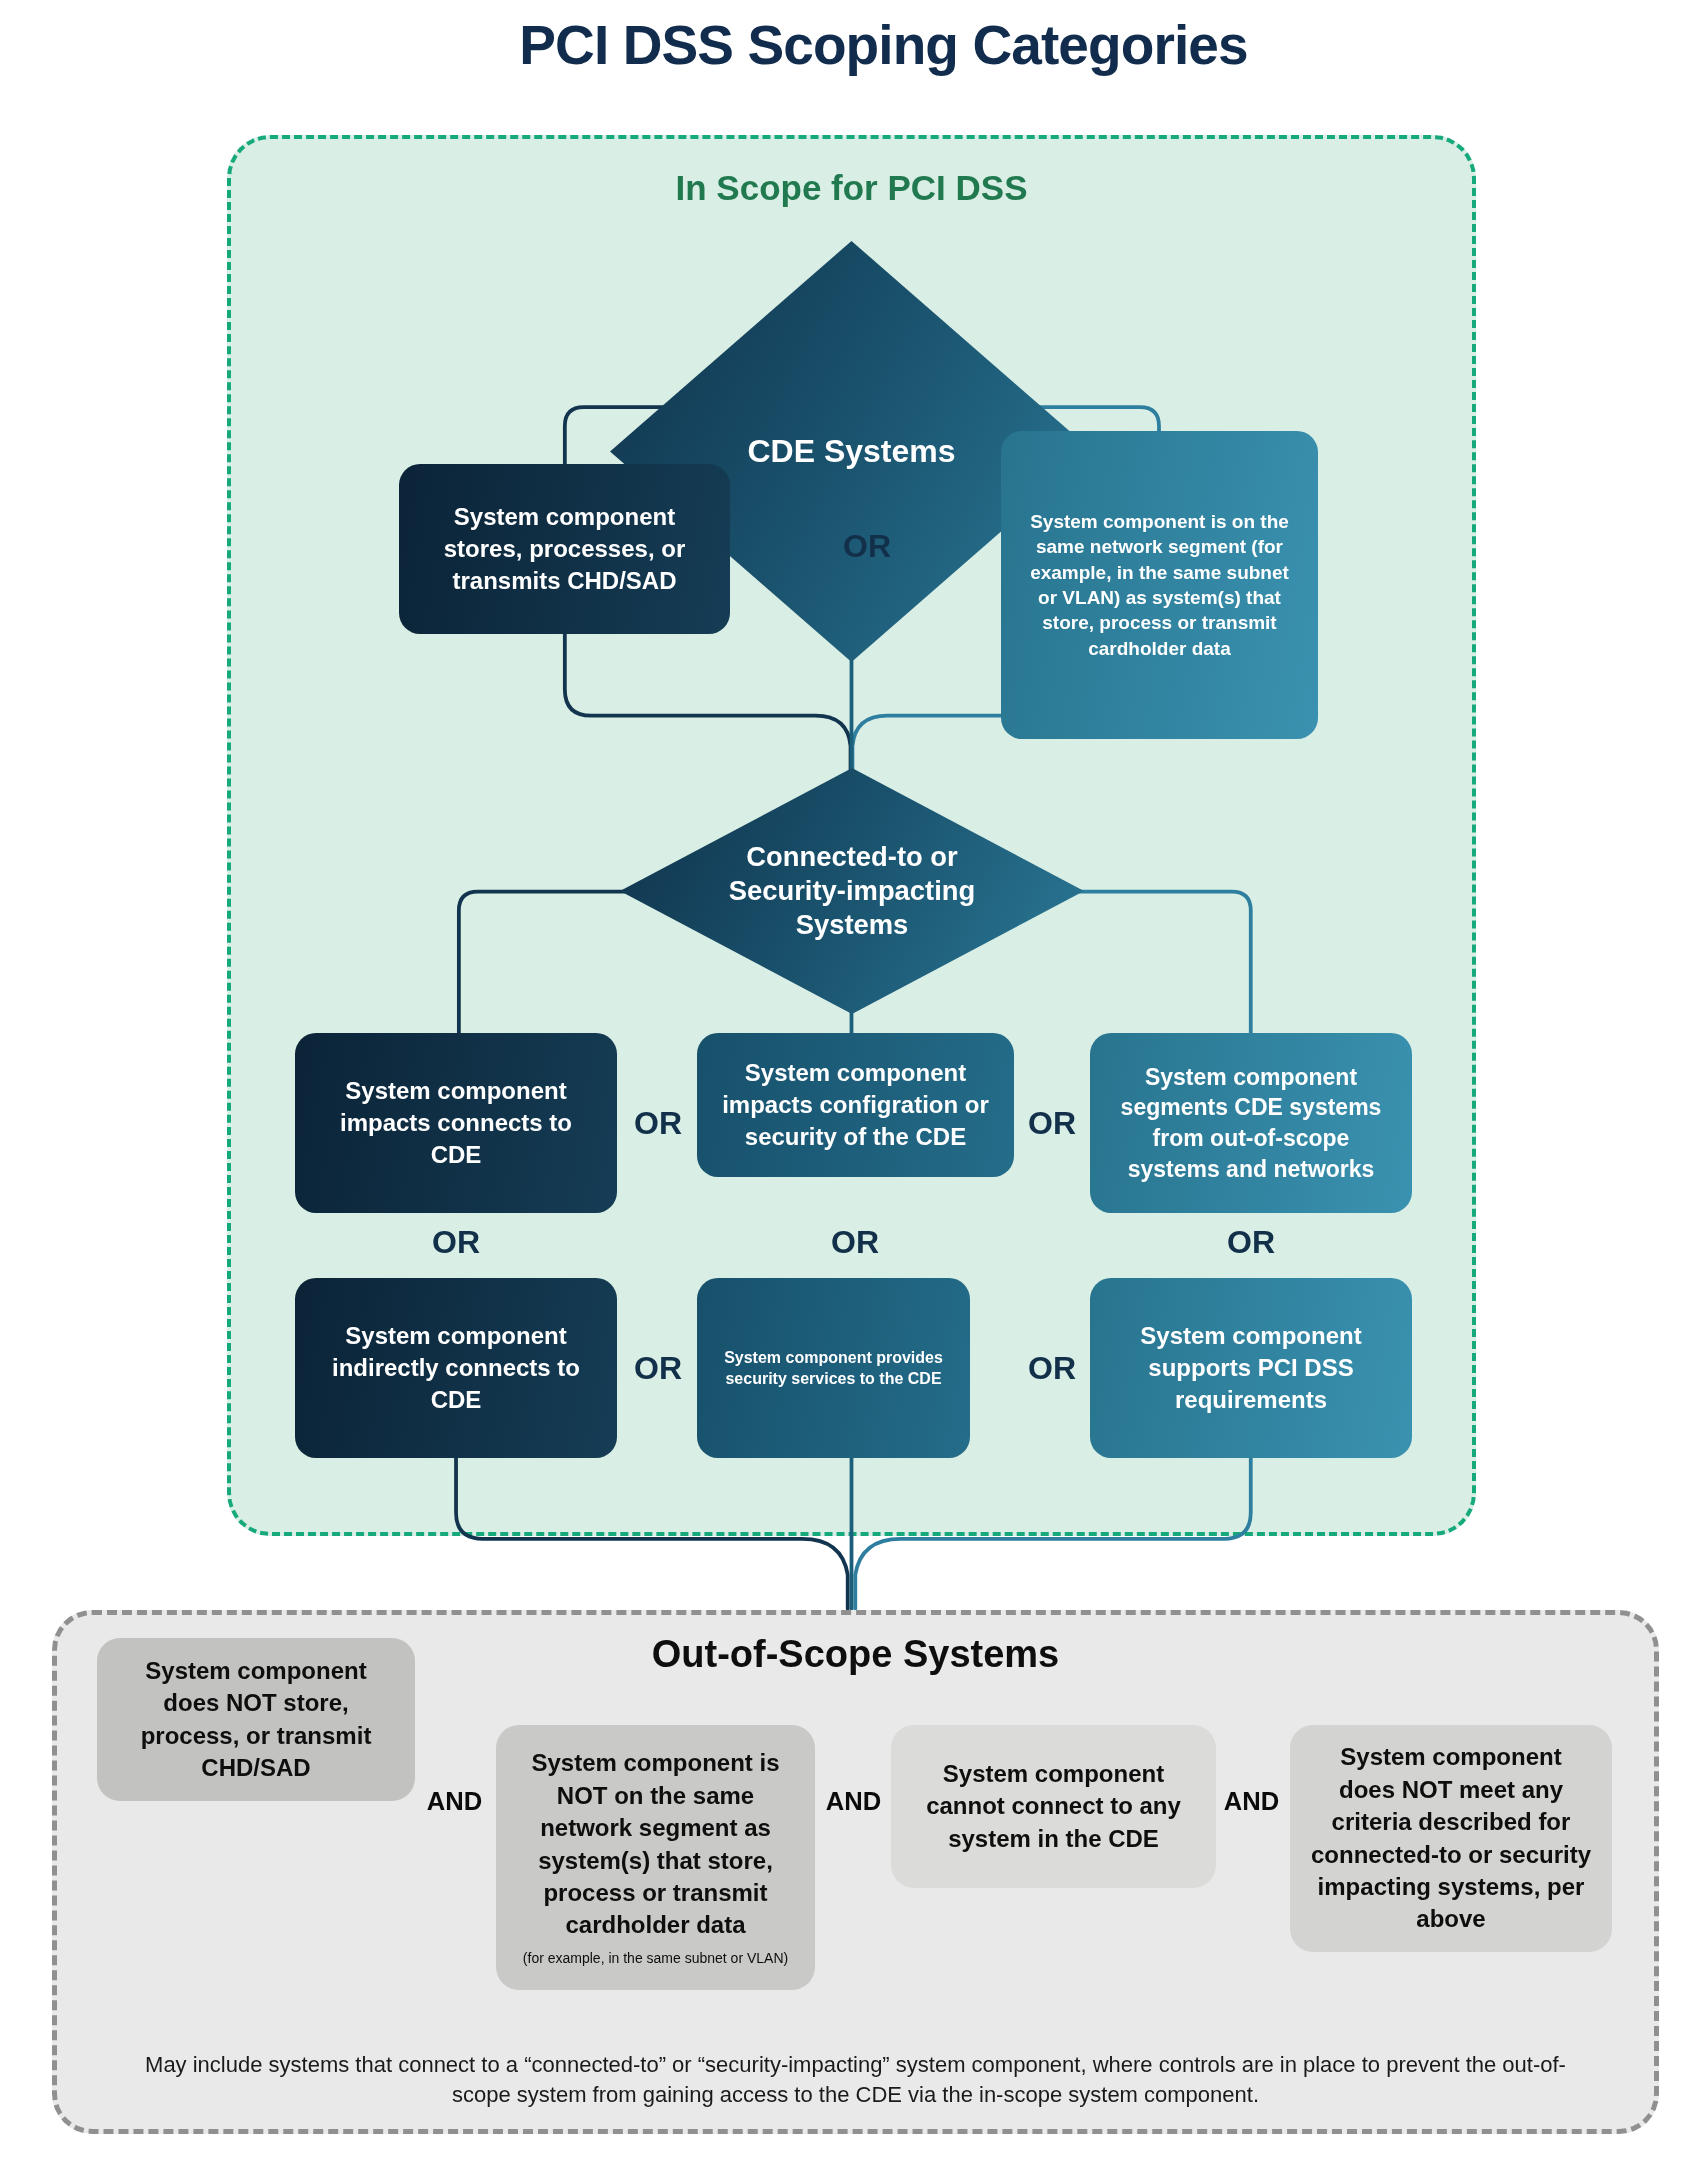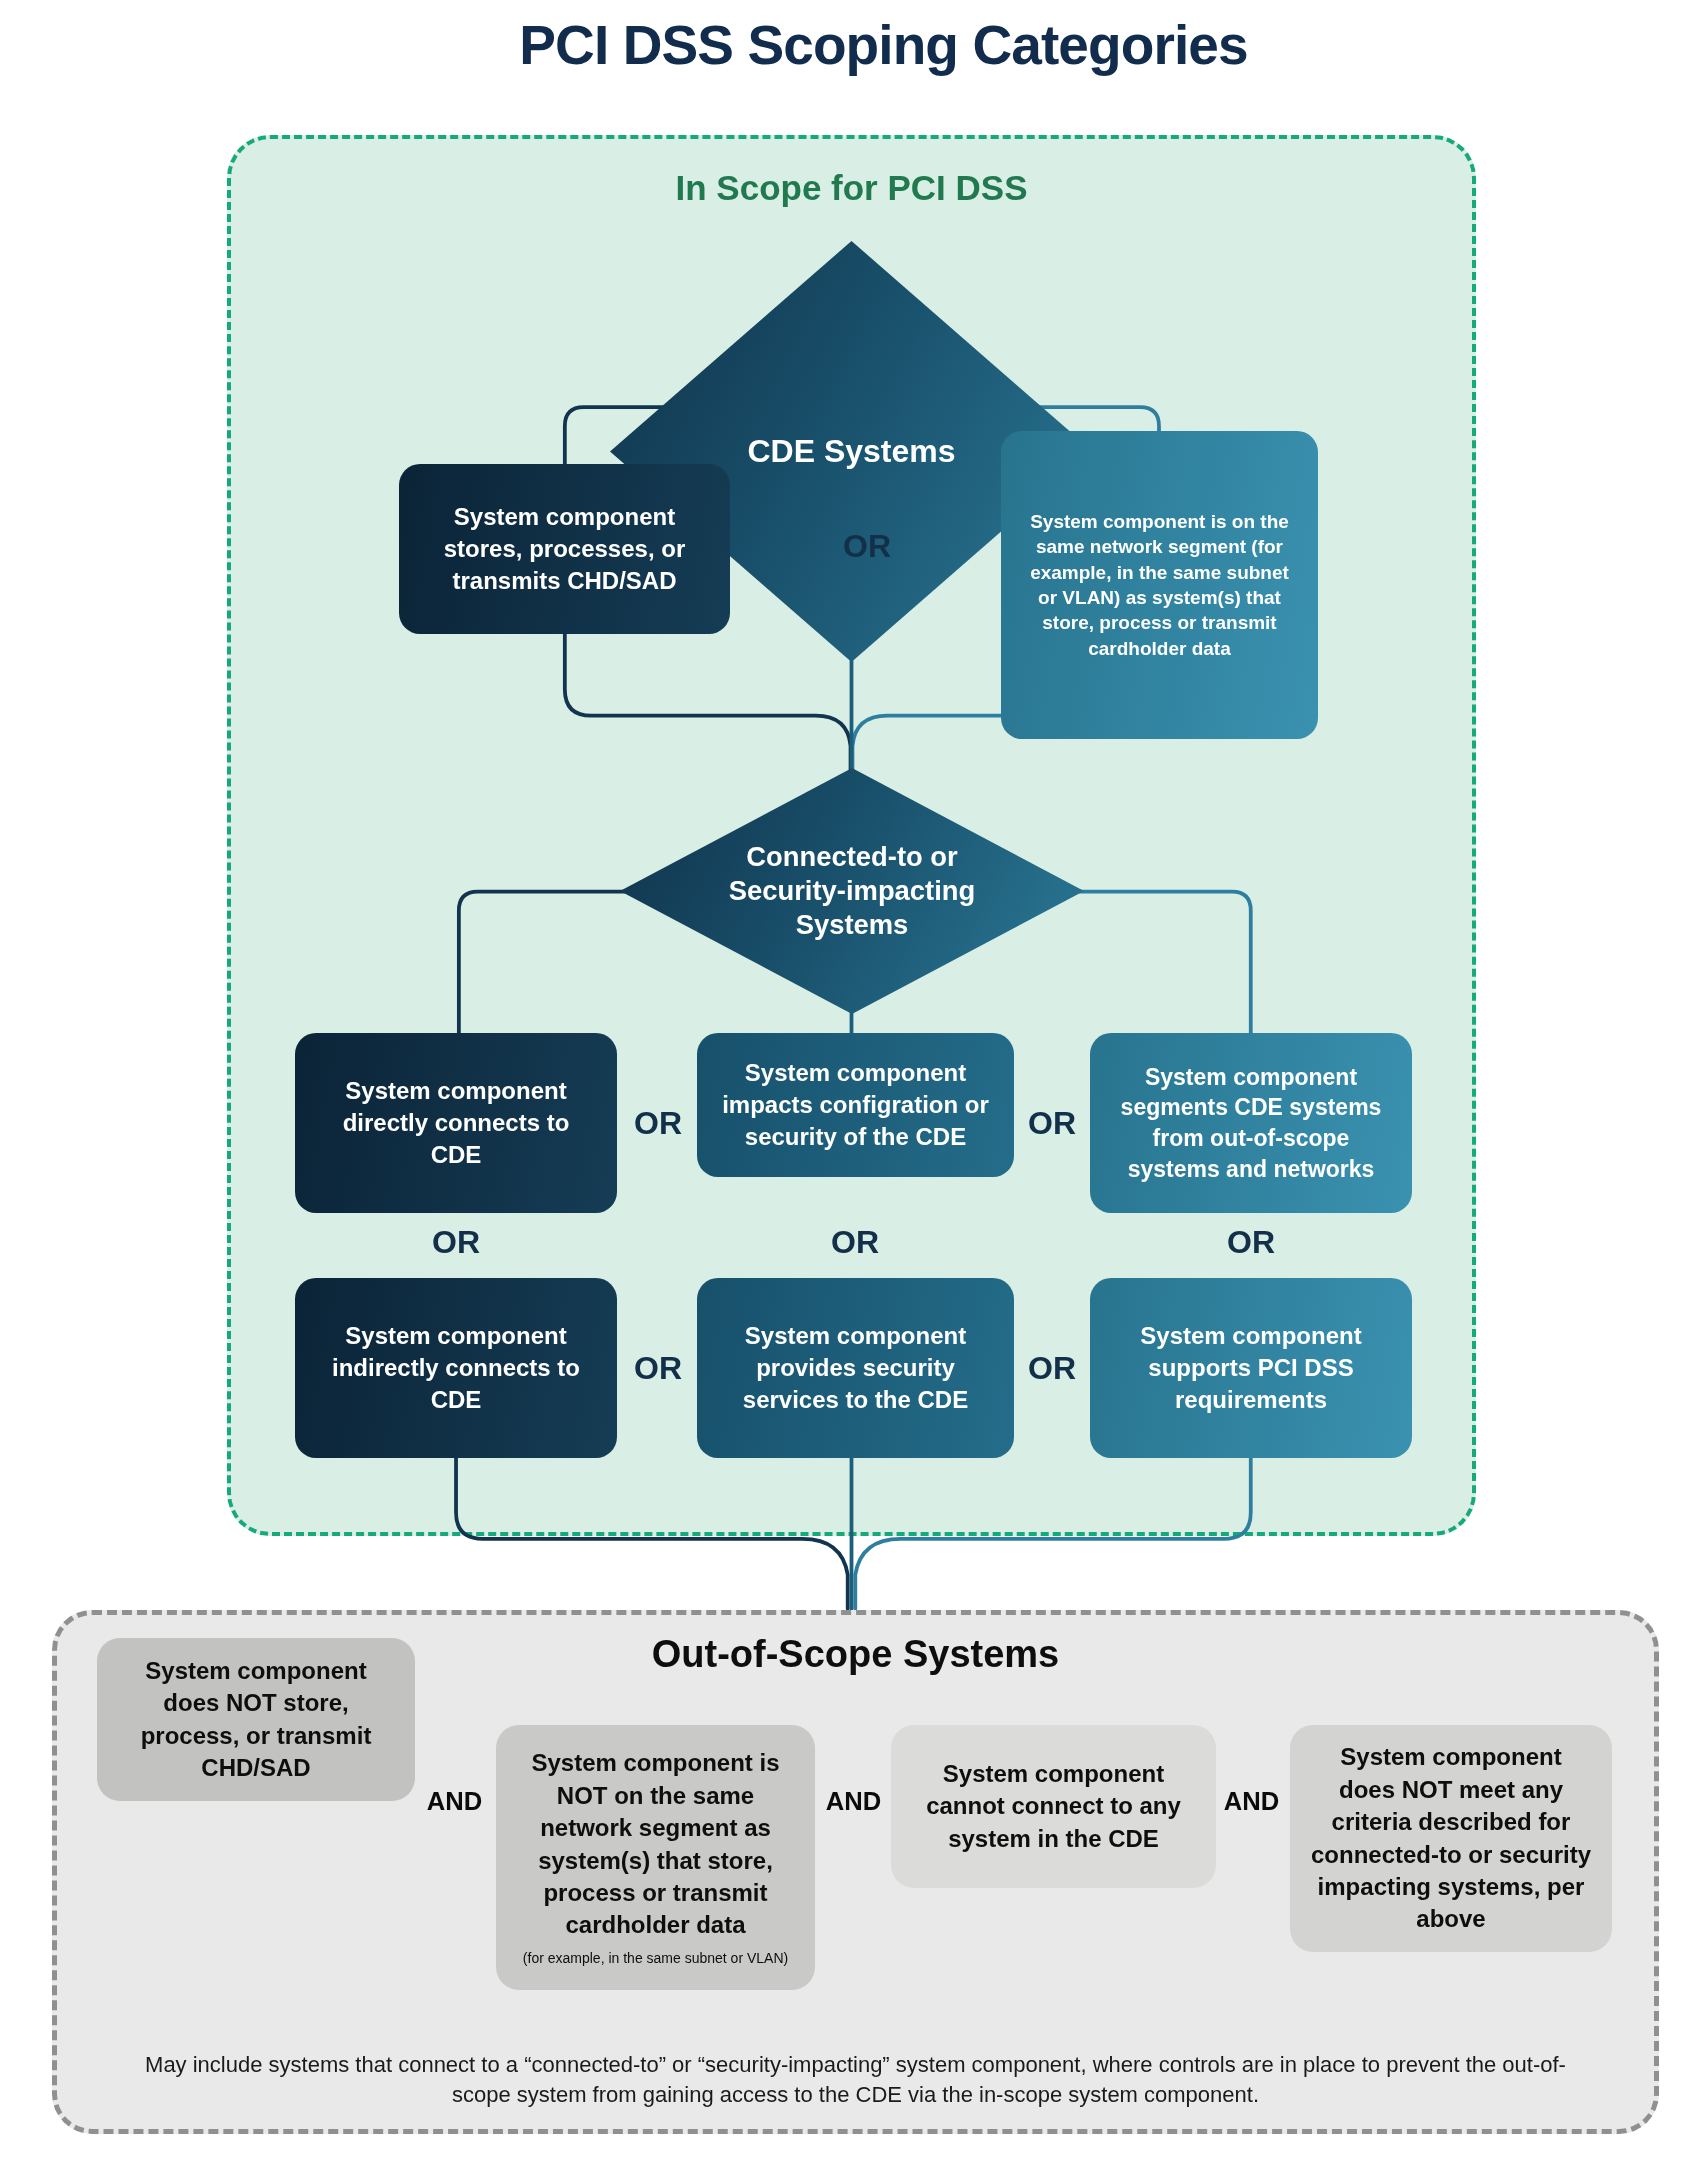--- a/index.html
+++ b/index.html
@@ -48,21 +48,21 @@
   }
   .navy{background:linear-gradient(100deg,#0b2337 0%,#153d55 100%);}
   .midteal{background:linear-gradient(100deg,#17506b 0%,#246d8a 100%);}
   .lightteal{background:linear-gradient(100deg,#28748f 0%,#3a92b0 100%);}
   .t1-left{left:399px;top:464px;width:331px;height:170px;font-size:24px;}
   .t1-right{left:1001px;top:431px;width:317px;height:308px;font-size:19px;}
   .r1c1{left:295px;top:1033px;width:322px;height:180px;font-size:24px;}
   .r1c2{left:697px;top:1033px;width:317px;height:144px;font-size:24px;}
   .r1c3{left:1090px;top:1033px;width:322px;height:180px;font-size:23px;}
   .r2c1{left:295px;top:1278px;width:322px;height:180px;font-size:24px;}
-  .r2c2{left:697px;top:1278px;width:317px;height:180px;font-size:24px;}
+  .r2c2{left:697px;top:1278px;width:273px;height:180px;font-size:16px;}
   .r2c3{left:1090px;top:1278px;width:322px;height:180px;font-size:24px;}
   
   .or-label{
     font-size:32px;font-weight:800;color:#13304a;text-align:center;width:104px;
   }
   .or-t1{left:815px;top:528px;}
   .or-r1a{left:606px;top:1105px;}
   .or-r1b{left:1000px;top:1105px;}
   .or-mid1{left:404px;top:1224px;}
   .or-mid2{left:803px;top:1224px;}
@@ -136,21 +136,21 @@
   <div class="abs or-label or-t1">OR</div>
   <div class="abs fbox lightteal t1-right">
     <span>System component is on the same network segment (for example, in the same subnet or VLAN) as system(s) that store, process or transmit cardholder data</span>
   </div>
 
   <div class="abs diamond diamond-2">
     <div class="inner">Connected-to or Security-impacting Systems</div>
   </div>
 
   <div class="abs fbox navy r1c1">
-    <span>System component directly connects to CDE</span>
+    <span>System component impacts connects to CDE</span>
   </div>
   <div class="abs or-label or-r1a">OR</div>
   <div class="abs fbox midteal r1c2">
     <span>System component impacts configration or security of the CDE</span>
   </div>
   <div class="abs or-label or-r1b">OR</div>
   <div class="abs fbox lightteal r1c3">
     <span>System component segments CDE systems from out-of-scope systems and networks</span>
   </div>
 

